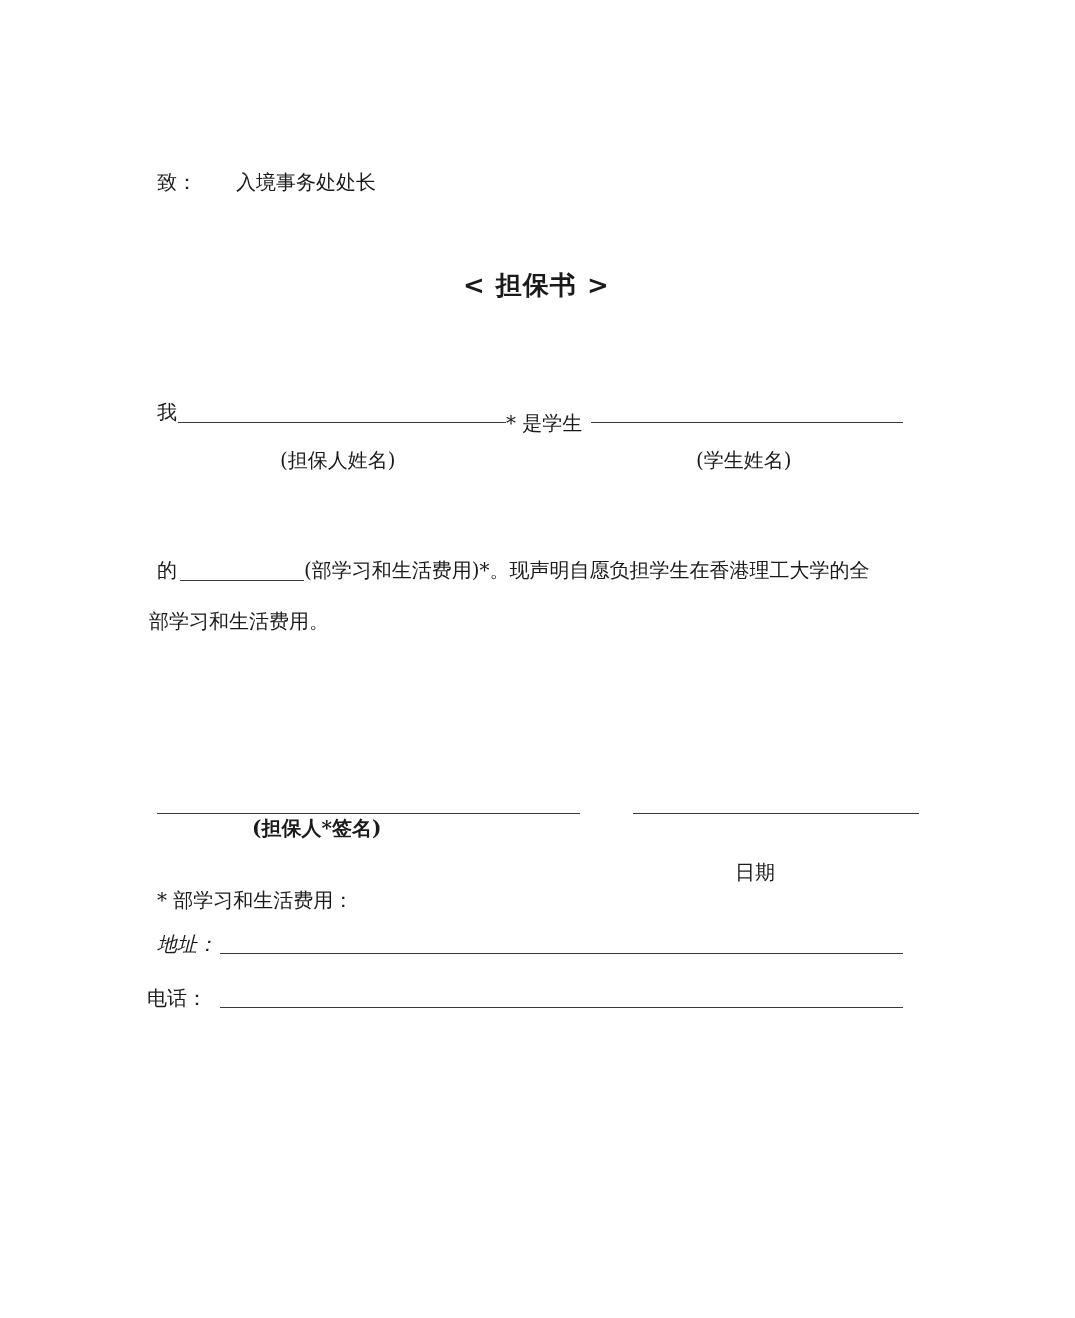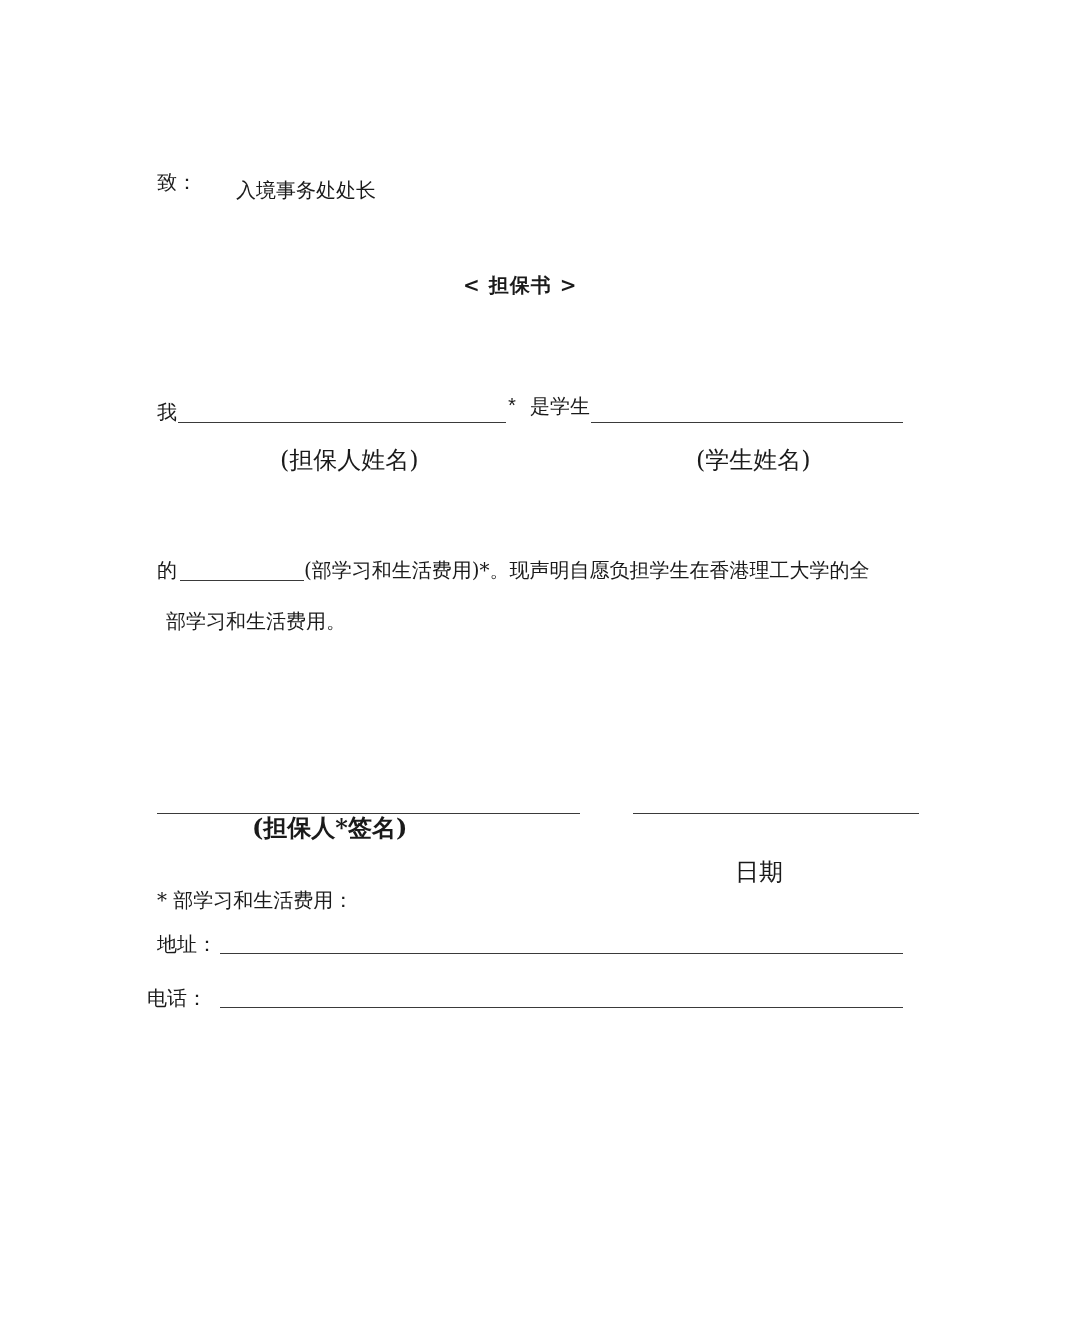--- a/index.html
+++ b/index.html
@@ -16,57 +16,57 @@
       color: #1a1a1a;
     }
     .abs { position: absolute; white-space: nowrap; }
     .txt { font-size: 20px; line-height: 24px; }
     .line {
       position: absolute;
       height: 0;
       border-top: 1.5px solid #3a3a3a;
     }
     .title {
-      font-size: 20px;
+      font-size: 26px;
       line-height: 30px;
       font-weight: bold;
       letter-spacing: 1px;
     }
-    .caption { font-size: 24px; line-height: 24px; }
+    .caption { font-size: 20px; line-height: 24px; }
   </style>
 </head>
 <body>
 
 <div>
 
   <div class="abs txt" style="left:157px; top:170px;">致：</div>
-  <div class="abs txt" style="left:236px; top:178px;">入境事务处处长</div>
+  <div class="abs txt" style="left:236px; top:170px;">入境事务处处长</div>
 
   <div class="abs title" style="left:463px; top:270px;">&lt; 担保书 &gt;</div>
 
   <div class="abs txt" style="left:157px; top:400px;">我</div>
   <div class="line" style="left:178px; top:422px; width:328px;"></div>
-  <div class="abs txt" style="left:506px; top:396px;font-family:Liberation Mono, monospace;">* 是学生</div>
+  <div class="abs txt" style="left:506px; top:411px;">* 是学生</div>
   <div class="line" style="left:591px; top:422px; width:312px;"></div>
 
   <div class="abs caption" style="left:280px; top:448px;">(担保人姓名)</div>
   <div class="abs caption" style="left:696px; top:448px;">(学生姓名)</div>
 
   <div class="abs txt" style="left:157px; top:558px;">的</div>
   <div class="line" style="left:180px; top:580px; width:124px;"></div>
   <div class="abs txt" style="left:304px; top:558px;">(部学习和生活费用)*。现声明自愿负担学生在香港理工大学的全</div>
 
-  <div class="abs txt" style="left:166px; top:609px;">部学习和生活费用。</div>
+  <div class="abs txt" style="left:149px; top:609px;">部学习和生活费用。</div>
 
   <div class="line" style="left:157px; top:813px; width:423px;"></div>
   <div class="line" style="left:633px; top:813px; width:286px;"></div>
   <div class="abs caption" style="left:252px; top:816px;font-weight:bold;">(担保人*签名)</div>
   <div class="abs caption" style="left:735px; top:860px;">日期</div>
 
   <div class="abs txt" style="left:157px; top:888px;">* 部学习和生活费用：</div>
 
-  <div class="abs txt" style="left:157px; top:932px;">地址：</div>
+  <div class="abs txt" style="left:157px; top:932px;font-style:italic;">地址：</div>
   <div class="line" style="left:220px; top:953px; width:683px;"></div>
 
   <div class="abs txt" style="left:147px; top:986px;">电话：</div>
   <div class="line" style="left:220px; top:1007px; width:683px;"></div>
 
 </div>
 
 </body></html>

